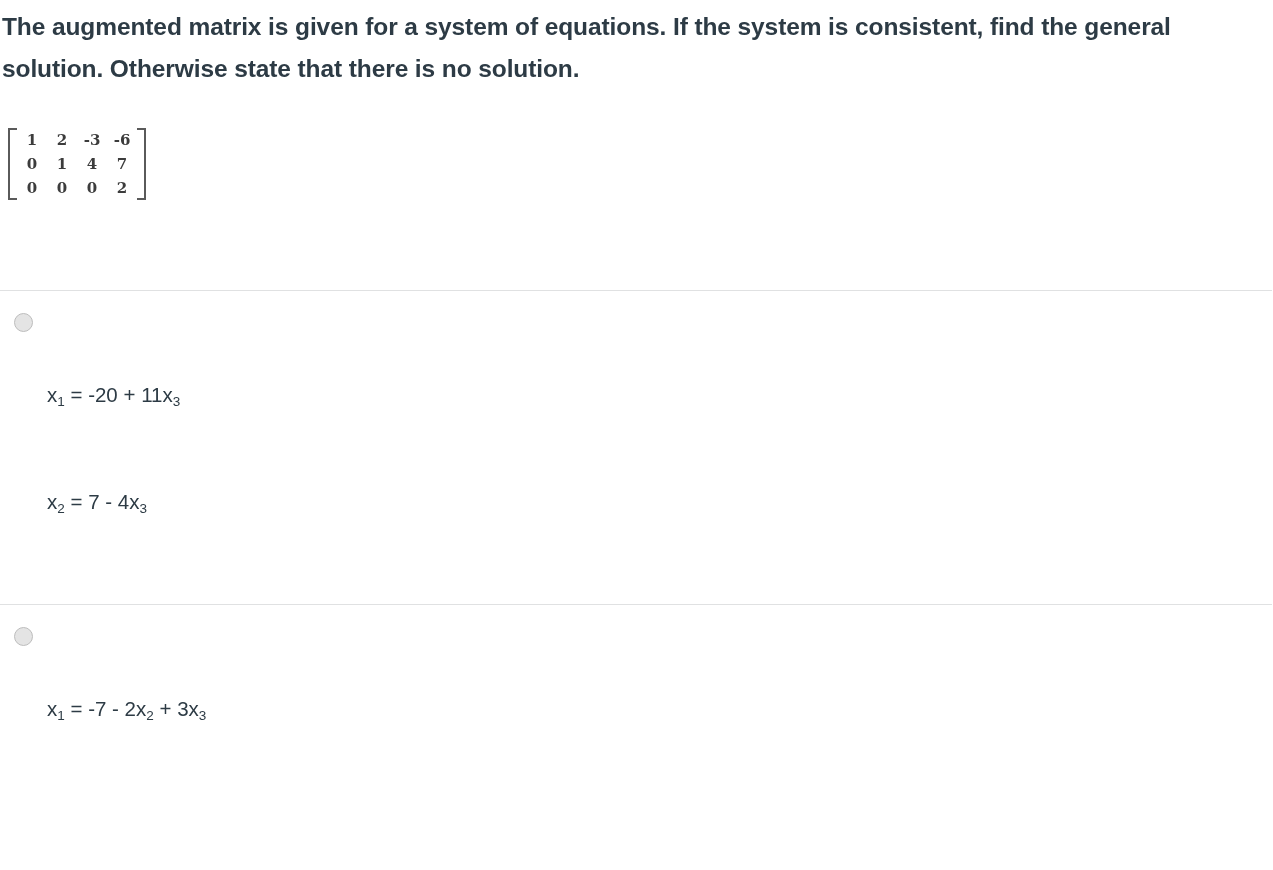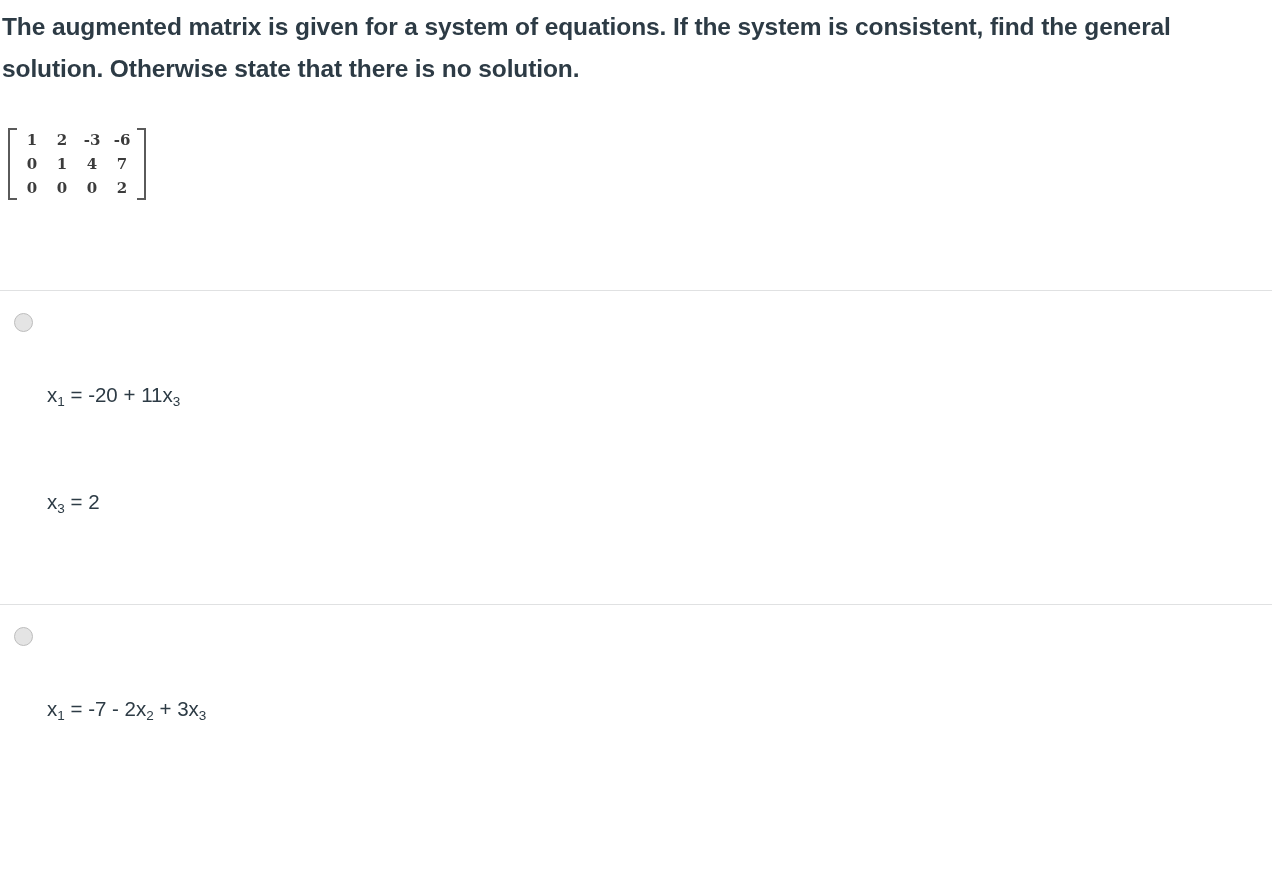--- a/index.html
+++ b/index.html
@@ -157,21 +157,21 @@
   </div>
 
   <div class="answers">
 
     <div class="divider"></div>
 
     <div class="answer-row">
       <div class="radio"></div>
       <div class="answer-text">
         <span class="line"><span>x</span><sub>1</sub><span> = -20 + 11x</span><sub>3</sub></span>
-        <span class="line"><span>x</span><sub>3</sub><span> = 2</span></span>
+        <span class="line"><span>x</span><sub>2</sub><span> = 7 - 4x</span><sub>3</sub></span>
       </div>
     </div>
 
     <div class="divider"></div>
 
     <div class="answer-row">
       <div class="radio"></div>
       <div class="answer-text">
         <span class="line"><span>x</span><sub>1</sub><span> = -7 - 2x</span><sub>2</sub><span> + 3x</span><sub>3</sub></span>
         

